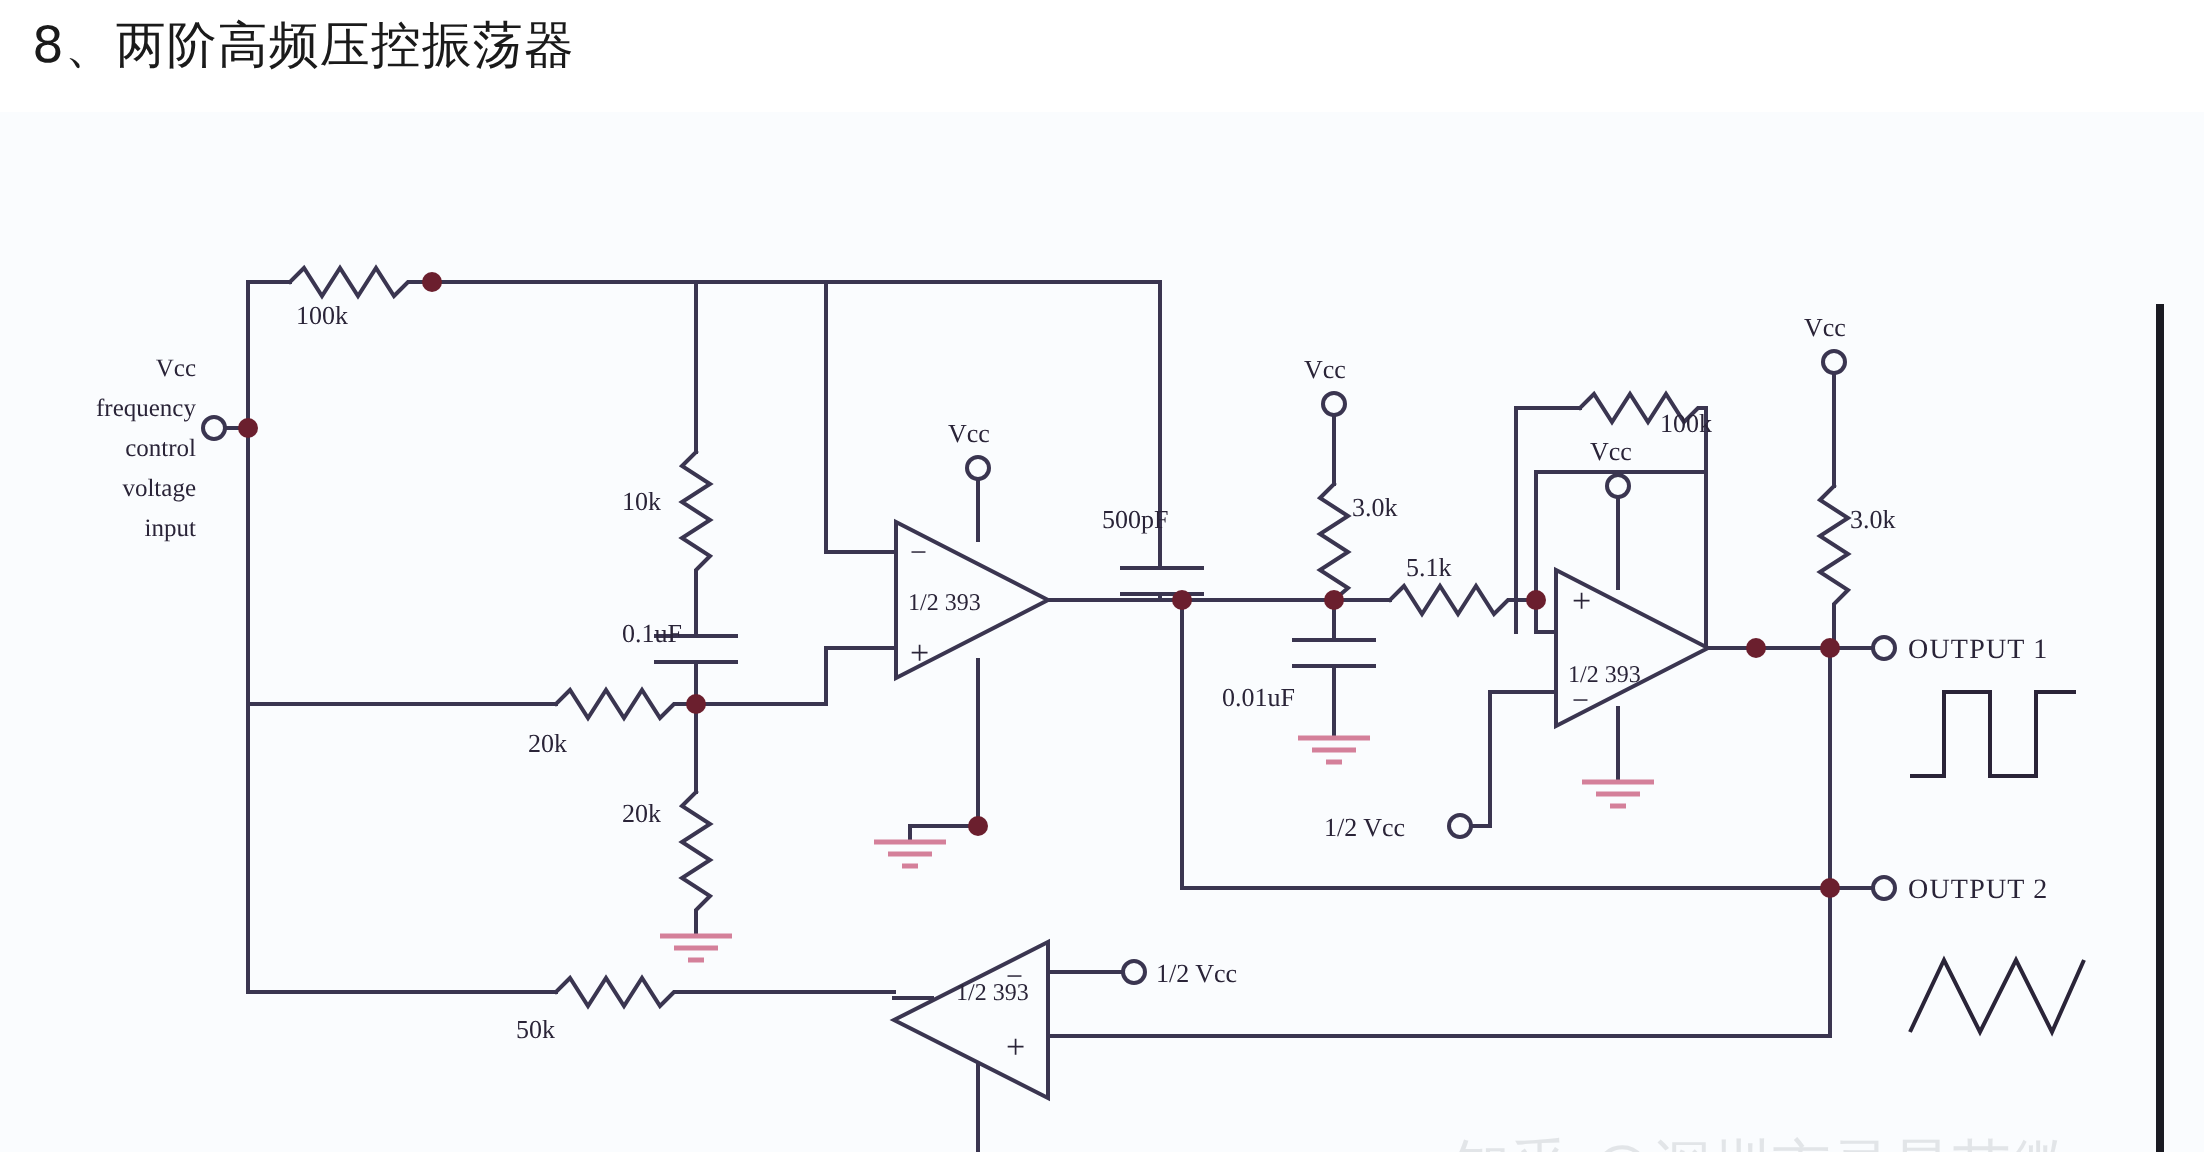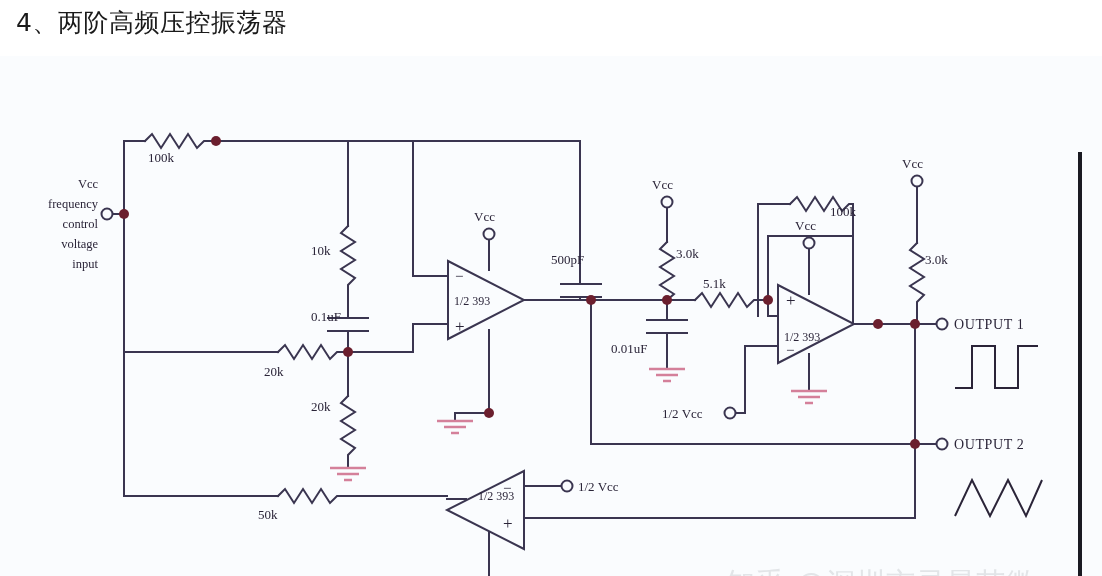--- a/index.html
+++ b/index.html
@@ -61,21 +61,21 @@
   .lbl {
     font-family: "Liberation Serif", serif;
     fill: #2a2438;
   }
 </style>
 </head>
 <body>
 
 <div id="page">
 
-  <div id="title">4、两阶高频压控振荡器</div>
+  <div id="title">8、两阶高频压控振荡器</div>
 
   <div id="canvas-area">
 
     <svg id="schematic" width="1102" height="520" viewBox="0 0 1102 520">
 
       <g stroke="#3a3550" stroke-width="2" fill="none" stroke-linecap="square">
 
         <path d="M 112 158 L 124 158 L 124 85 L 145 85"></path>
 
         <path d="M 145 85 L 152 78 L 161 92 L 170 78 L 179 92 L 188 78 L 197 92 L 204 85 L 216 85"></path>

